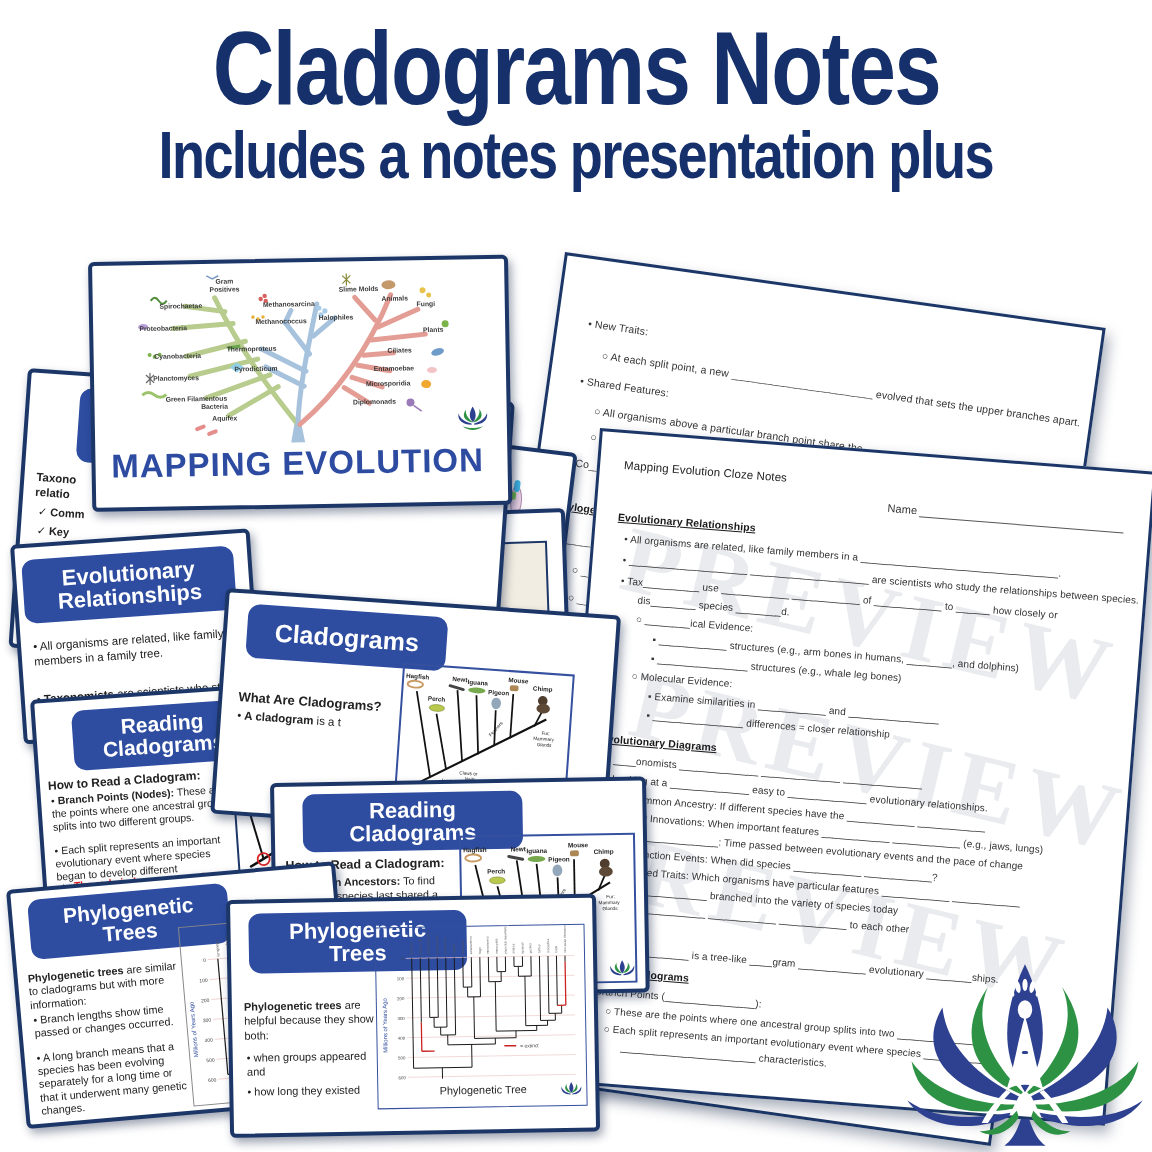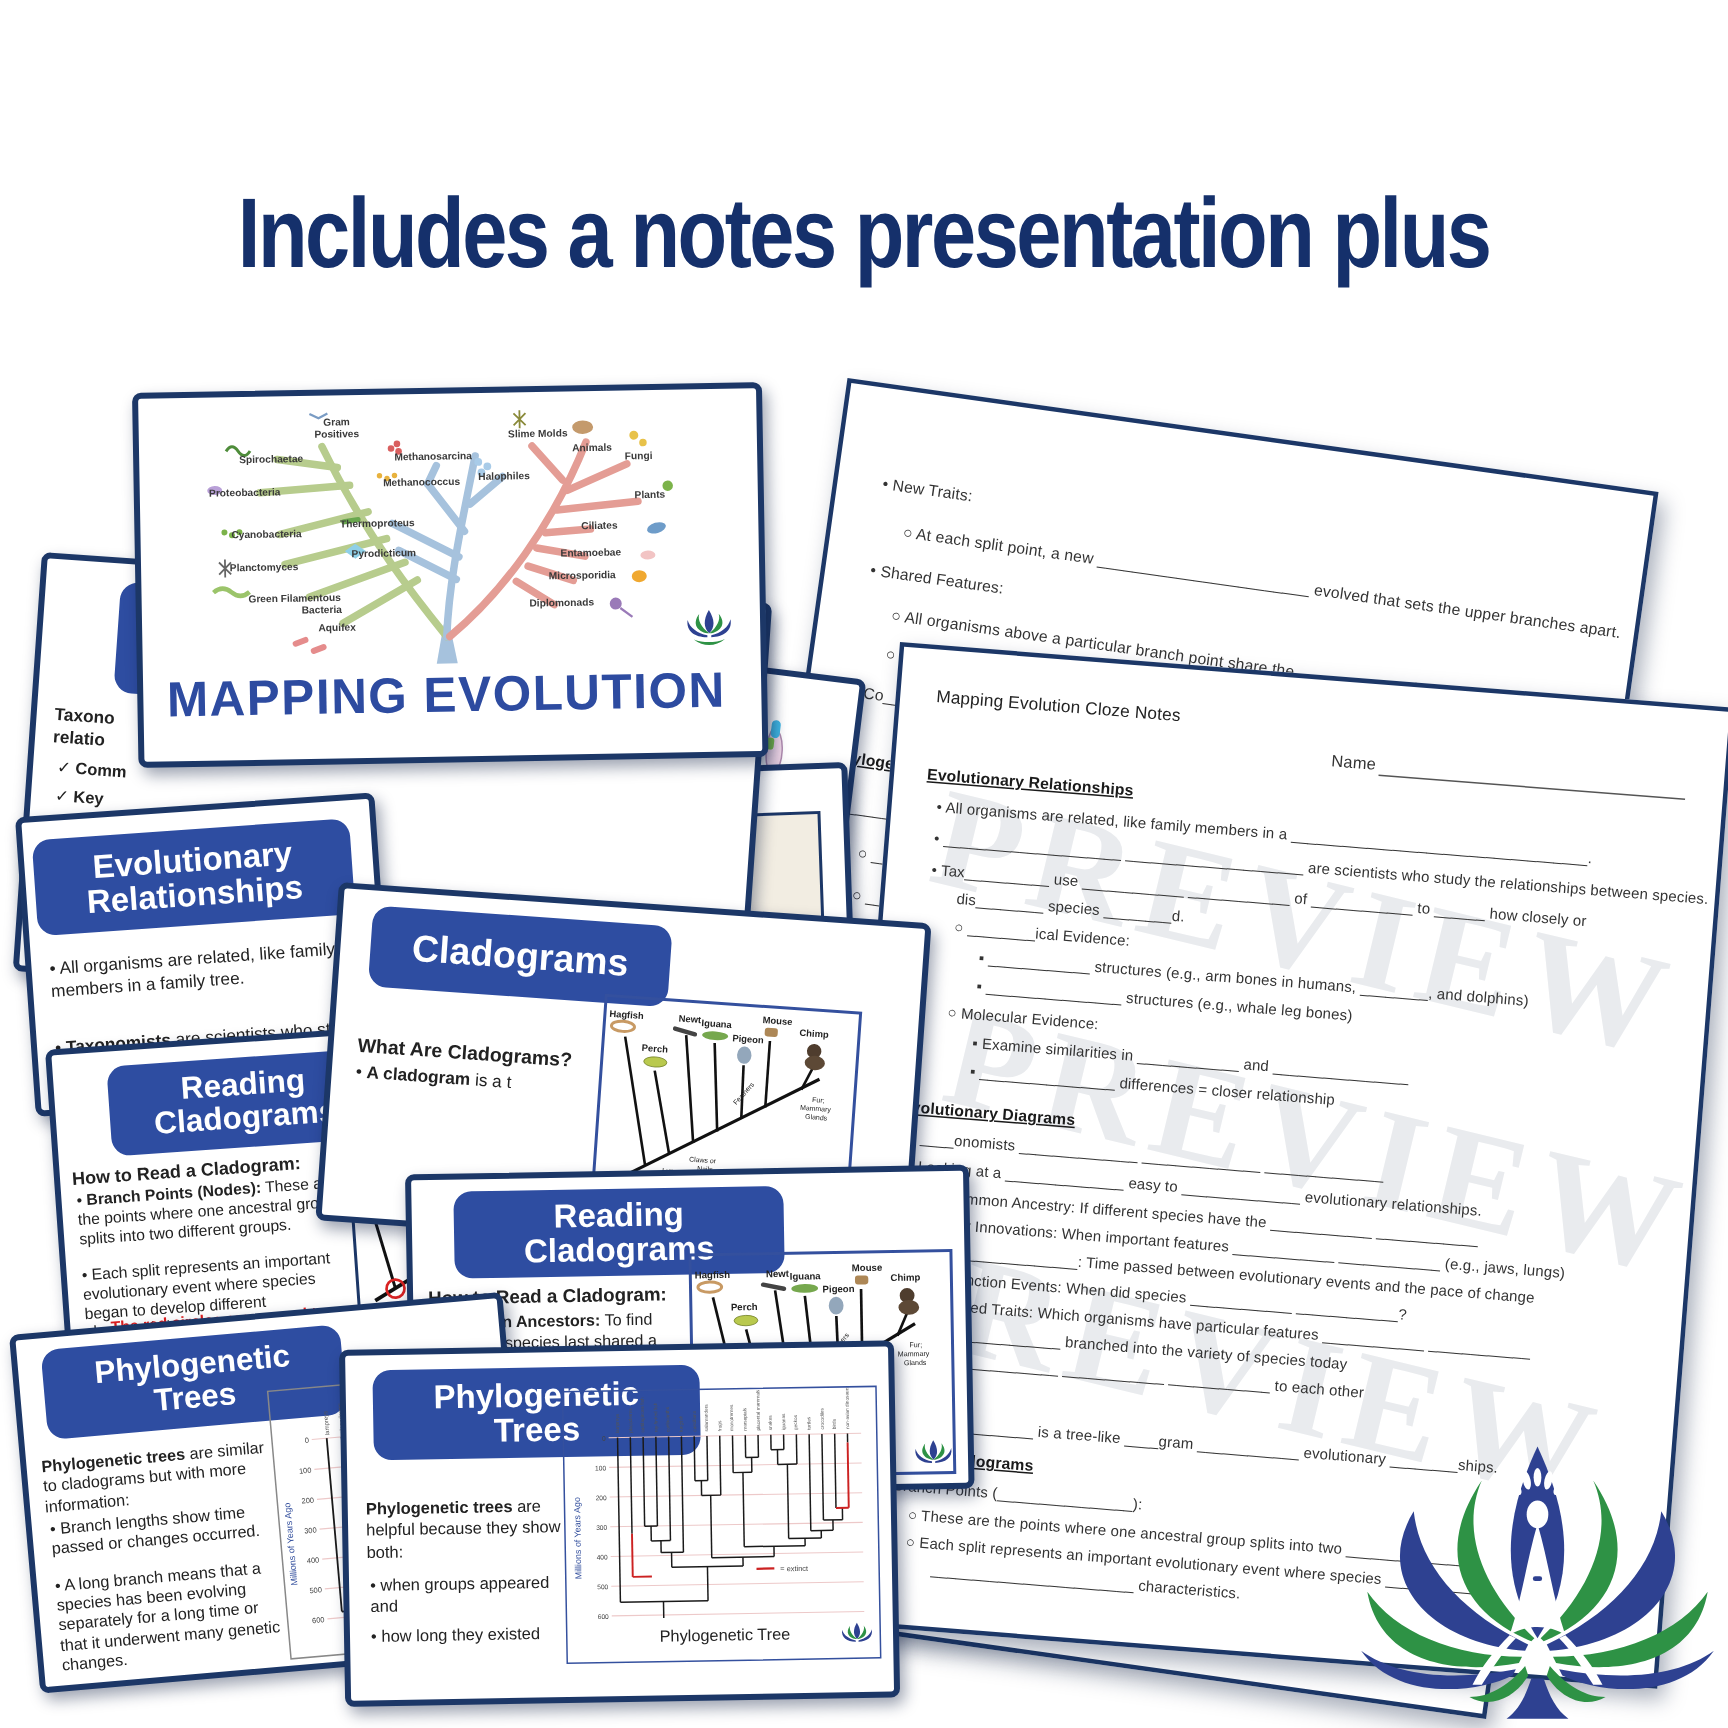--- a/index.html
+++ b/index.html
@@ -20,20 +20,21 @@
   .redtxt{color:#e11d1d;font-weight:bold;text-align:center;}
   .chk{position:absolute;font-size:11px;color:#222;white-space:nowrap;}
   .chk b{font-weight:bold;}
   svg text{font-family:"Liberation Sans",sans-serif;}
 </style>
 </head>
 <body>
 
 <div id="stage">
 
+  <div class="abs hline" style="top:16px;font-size:104px;"><span>Cladograms Notes</span></div>
   <div class="abs hline" style="top:122px;font-size:66px;"><span>Includes a notes presentation plus</span></div>
 
   <div class="page" style="left:565px;top:252px;width:540px;height:820px;transform:rotate(8deg);transform-origin:left top;">
     <div class="wl" style="left:30px;top:58px;font-size:10.5px">•  New Traits:</div>
     <div class="wl" style="left:48px;top:88px;font-size:10.5px">○  At each split point, a new ________________________ evolved that sets the upper branches apart.</div>
     <div class="wl" style="left:30px;top:116px;font-size:10.5px">•  Shared Features:</div>
     <div class="wl" style="left:48px;top:144px;font-size:10.5px">○  All organisms above a particular branch point share the ____________ that evolved at that split.</div>
     <div class="wl" style="left:48px;top:170px;font-size:10.5px">○  This helps us understand which characteristics are shared between different species and when</div>
     <div class="wl" style="left:30px;top:198px;font-size:10.5px">•  Co____________</div>
     <div class="wl whead" style="left:22px;top:242px;">Phylogenetic Trees</div>

